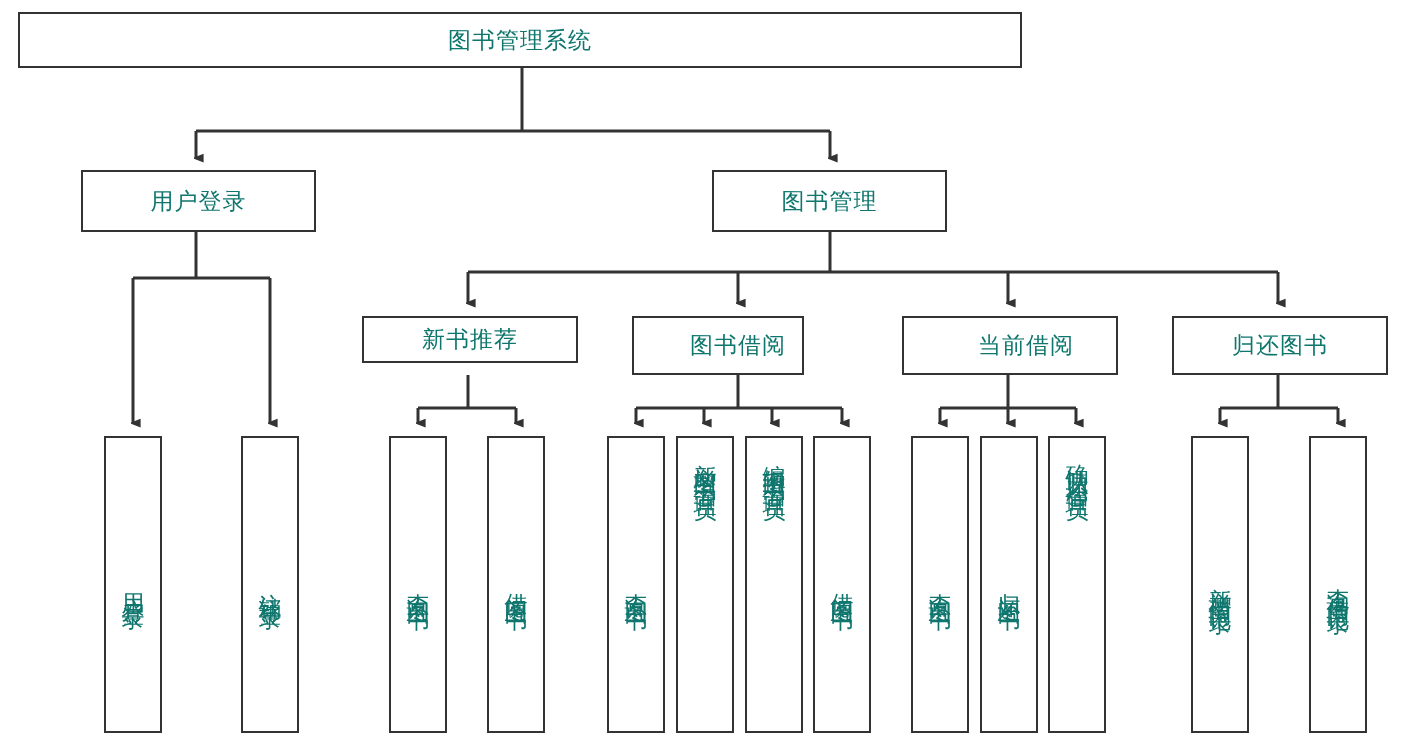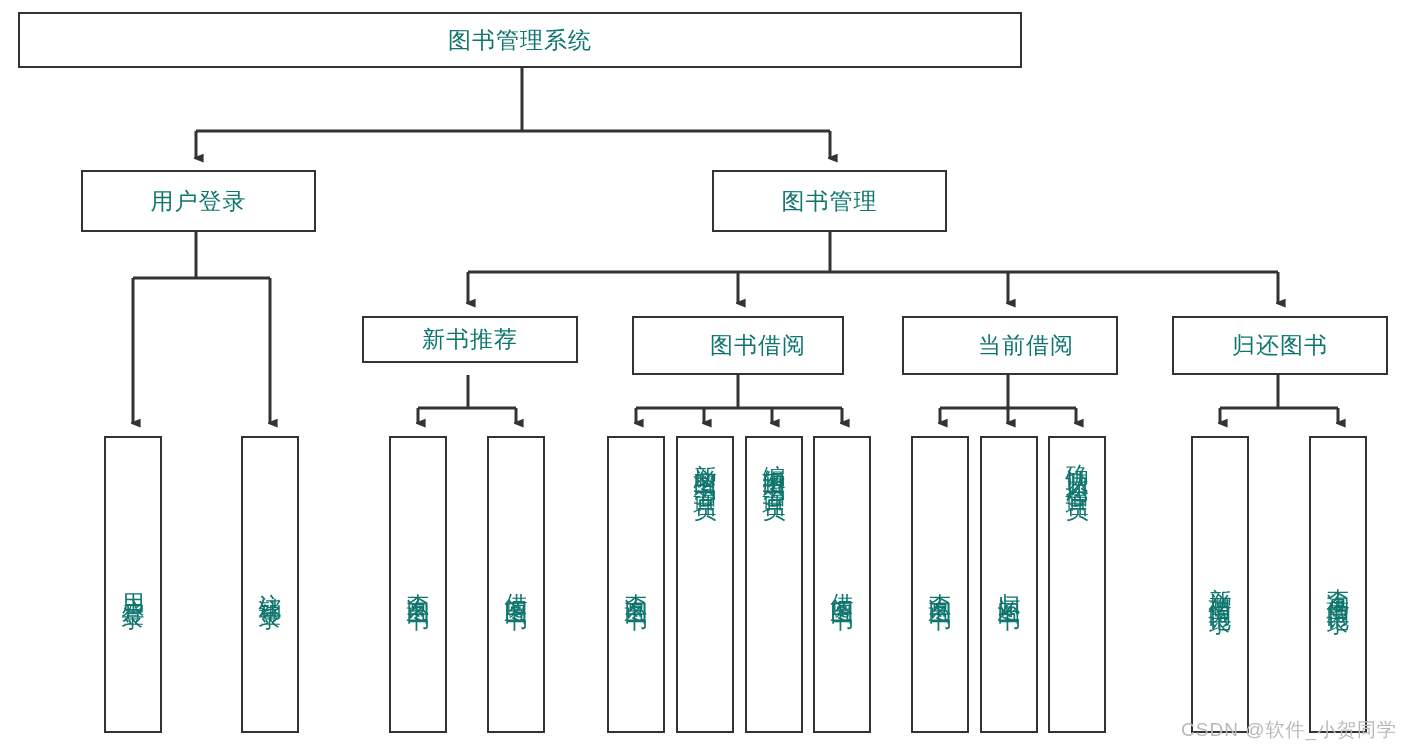--- a/index.html
+++ b/index.html
@@ -121,21 +121,21 @@
   <div class="node" style="left:81px;top:170px;width:235px;height:62px;">
     <span class="label">用户登录</span>
   </div>
   <div class="node" style="left:712px;top:170px;width:235px;height:62px;">
     <span class="label">图书管理</span>
   </div>
 
   <div class="node" style="left:362px;top:316px;width:216px;height:47px;">
     <span class="label">新书推荐</span>
   </div>
-  <div class="node" style="left:632px;top:316px;width:212px;height:59px;padding-left:40px;">
+  <div class="node" style="left:632px;top:316px;width:172px;height:59px;padding-left:40px;">
     <span class="label">图书借阅</span>
   </div>
   <div class="node" style="left:902px;top:316px;width:216px;height:59px;padding-left:32px;">
     <span class="label">当前借阅</span>
   </div>
   <div class="node" style="left:1172px;top:316px;width:216px;height:59px;">
     <span class="label">归还图书</span>
   </div>
 
   <div class="node leaf mid-text" style="left:104px;top:436px;width:58px;height:297px;">
@@ -175,15 +175,14 @@
     <span class="label">确认归还（管理员）</span>
   </div>
 
   <div class="node leaf mid-text" style="left:1191px;top:436px;width:58px;height:297px;">
     <span class="label">新增借阅记录</span>
   </div>
   <div class="node leaf mid-text" style="left:1309px;top:436px;width:58px;height:297px;">
     <span class="label">查询借阅记录</span>
   </div>
 
-  <div class="watermark">CSDN @软件_小贺同学</div>
 
 </div>
 
 </body></html>

